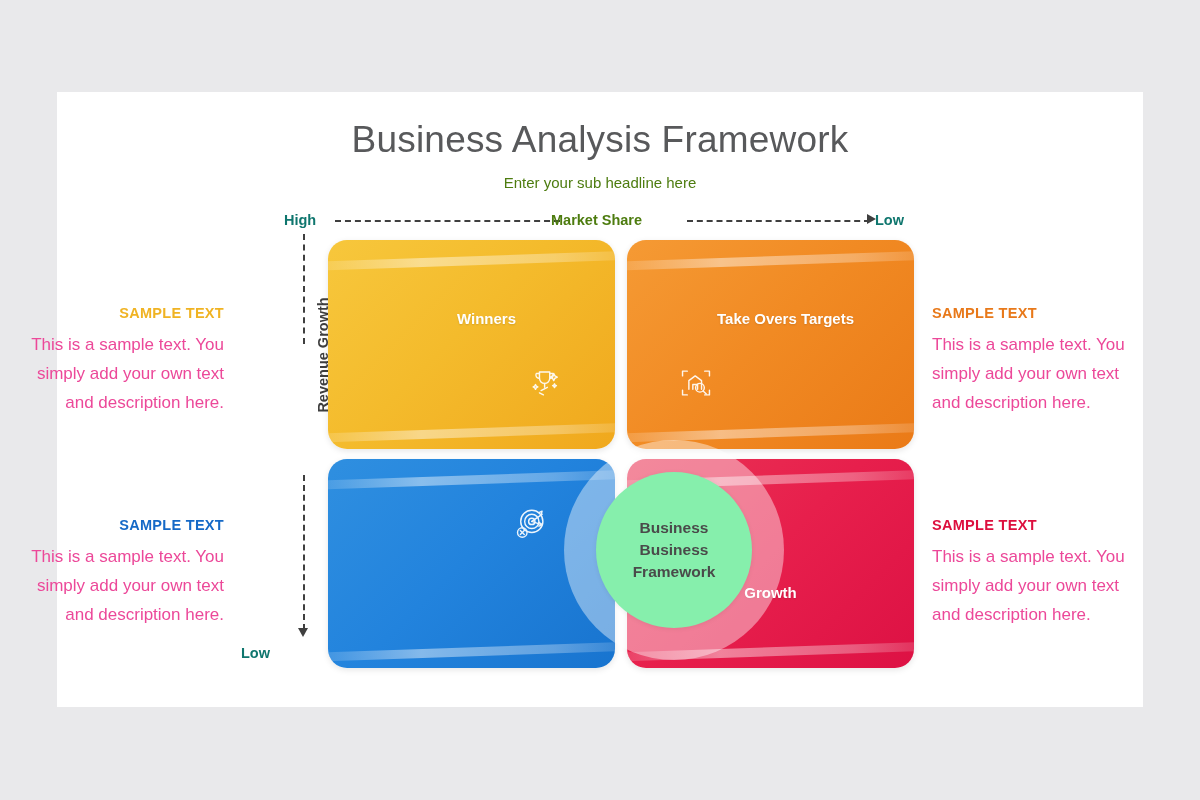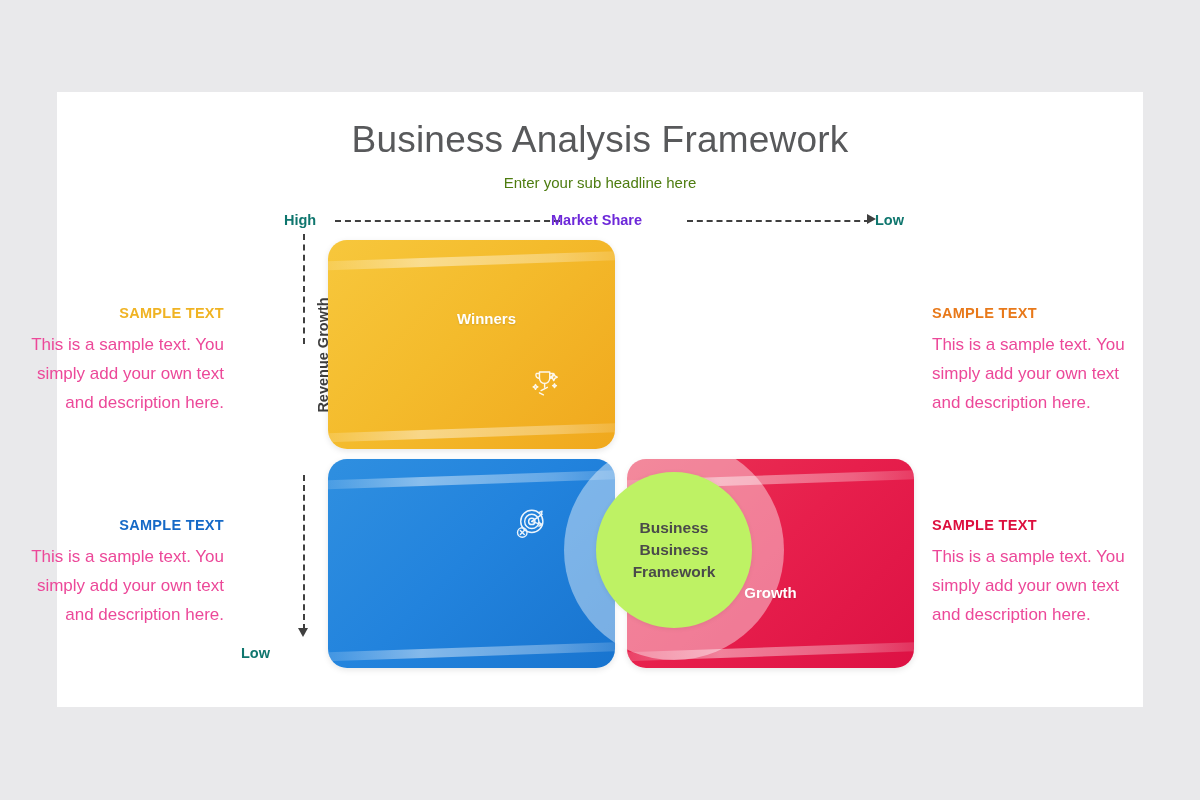--- a/index.html
+++ b/index.html
@@ -32,21 +32,21 @@
   
   .axis-cap{
     position:absolute;
     font-size:14.5px; font-weight:700; color:#0f766e;
     white-space:nowrap;
   }
   #x-high{ left:227px; top:120px; }
   #x-low { left:818px; top:120px; }
   #x-mid {
     position:absolute; left:494px; top:120px;
-    font-size:14.5px; font-weight:700; color:#6d28d9; white-space:nowrap;
+    font-size:14.5px; font-weight:700; color:#4d7c0f; white-space:nowrap;
   }
   #y-low { left:184px; top:553px; }
 
   .dash-h{
     position:absolute; top:128px; height:0;
     border-top:2px dashed #3f3f3f;
   }
   #dash-h-left { left:278px; width:225px; }
   #dash-h-right{ left:630px; width:183px; }
   #arrow-h-right{
@@ -127,21 +127,21 @@
     border-radius:50%;
     background:rgba(255,255,255,.42);
     z-index:6;
     pointer-events:none;
   }
   #core{
     position:absolute;
     left:539px; top:380px;
     width:156px; height:156px;
     border-radius:50%;
-    background:#bef264;
+    background:#86efac;
     z-index:8;
     display:flex; align-items:center; justify-content:center;
     box-shadow:0 1px 5px rgba(0,0,0,.07);
   }
   #core-text{
     text-align:center;
     font-size:15.5px; font-weight:700; color:#4a4a4a;
     line-height:1.42;
   }
 
@@ -202,20 +202,25 @@
   <div id="y-axis-label">Revenue Growth</div>
   <div id="dash-v-bottom" class="dash-v"></div>
   <div id="arrow-v-down"></div>
   <div class="axis-cap" id="y-low">Low</div>
 
   <div id="grid">
     <div class="quad" id="q-tl">
       <div class="sheen top"></div>
       <div class="sheen bot"></div>
       <div class="quad-label">Winners</div>
+    </div>
+    <div class="quad" id="q-tr">
+      <div class="sheen top"></div>
+      <div class="sheen bot"></div>
+      <div class="quad-label">Take Overs Targets</div>
     </div>
     <div class="quad" id="q-bl">
       <div class="sheen top"></div>
       <div class="sheen bot"></div>
     </div>
     <div class="quad" id="q-br">
       <div class="sheen top"></div>
       <div class="sheen bot"></div>
       <div class="quad-label">Growth</div>
     </div>

